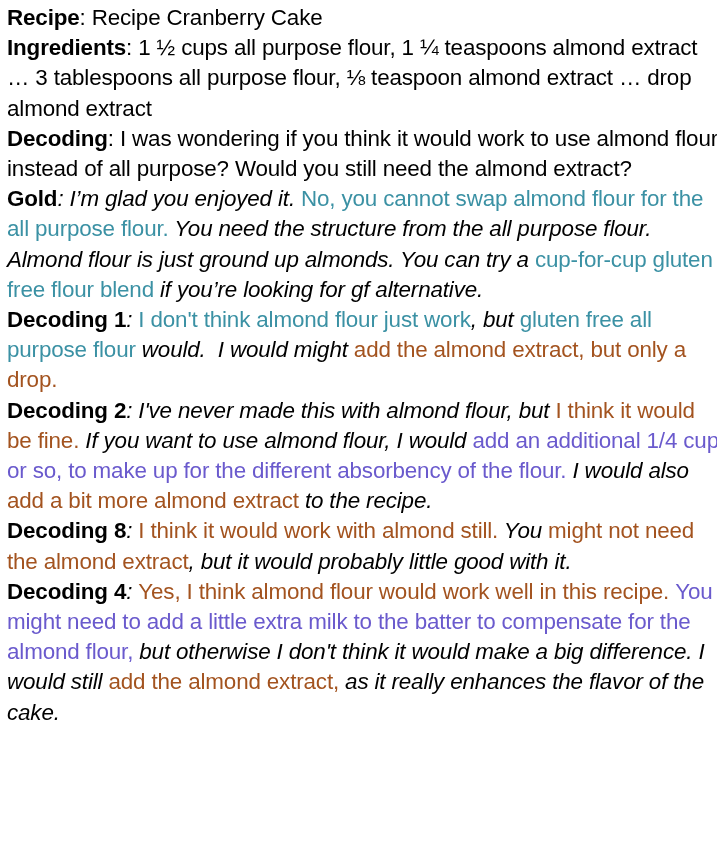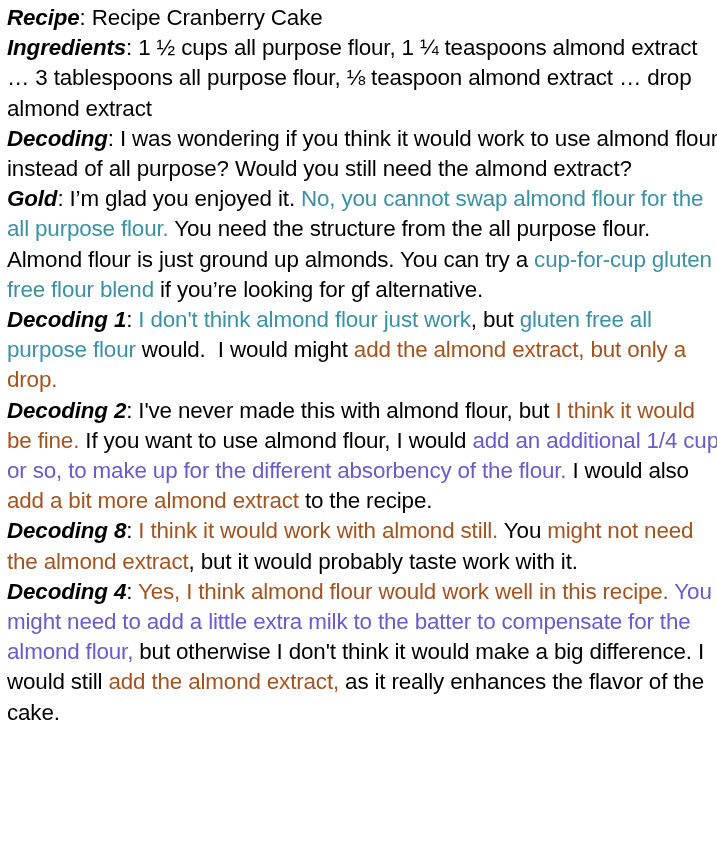--- a/index.html
+++ b/index.html
@@ -7,40 +7,40 @@
     .doc {
       padding: 3px 0 0 7px;
       font-family: "Liberation Sans", sans-serif;
       font-size: 22.4px;
       line-height: 30.2px;
       color: #000000;
       width: 712px;
       letter-spacing: -0.15px;
     }
     .block { margin: 0; }
-    .lbl { font-weight: bold; font-style: italic; }
+    .lbl { font-weight: bold; }
     .c-teal { color: #3b91a4; }
     .c-brown { color: #a3531f; }
     .c-purple { color: #6a5acd; }
-    .c-plain { color: #000000; }
+    .c-plain { color: #000000; font-style: italic; }
   </style>
 </head>
 <body>
 
 <div class="doc">
 
   <p class="block"><span class="lbl">Recipe</span><span>: Recipe Cranberry Cake</span></p>
 
   <p class="block"><span class="lbl">Ingredients</span><span>: 1 ½ cups all purpose flour, 1 ¼ teaspoons almond extract … 3 tablespoons all purpose flour, ⅛ teaspoon almond extract … drop almond extract</span></p>
 
   <p class="block"><span class="lbl">Decoding</span><span>: I was wondering if you think it would work to use almond flour instead of all purpose? Would you still need the almond extract?</span></p>
 
   <p class="block"><span class="lbl">Gold</span><span class="c-plain">: I’m glad you enjoyed it. </span><span class="c-teal">No, you cannot swap almond flour for the all purpose flour.</span><span class="c-plain"> You need the structure from the all purpose flour. Almond flour is just ground up almonds. You can try a </span><span class="c-teal">cup-for-cup gluten free flour blend</span><span class="c-plain"> if you’re looking for gf alternative.</span></p>
 
   <p class="block"><span class="lbl">Decoding 1</span><span class="c-plain">: </span><span class="c-teal">I don't think almond flour just work</span><span class="c-plain">, but </span><span class="c-teal">gluten free all purpose flour</span><span class="c-plain" style="white-space:pre-wrap"> would.  I would might </span><span class="c-brown">add the almond extract, but only a drop.</span></p>
 
   <p class="block"><span class="lbl">Decoding 2</span><span class="c-plain">: I've never made this with almond flour, but </span><span class="c-brown">I think it would be fine.</span><span class="c-plain"> If you want to use almond flour, I would </span><span class="c-purple">add an additional 1/4 cup or so, to make up for the different absorbency of the flour.</span><span class="c-plain"> I would also </span><span class="c-brown">add a bit more almond extract</span><span class="c-plain"> to the recipe.</span></p>
 
-  <p class="block"><span class="lbl">Decoding 8</span><span class="c-plain">: </span><span class="c-brown">I think it would work with almond still.</span><span class="c-plain"> You </span><span class="c-brown">might not need the almond extract</span><span class="c-plain">, but it would probably taste work with it.</span></p>
+  <p class="block"><span class="lbl">Decoding 8</span><span class="c-plain">: </span><span class="c-brown">I think it would work with almond still.</span><span class="c-plain"> You </span><span class="c-brown">might not need the almond extract</span><span class="c-plain">, but it would probably little good with it.</span></p>
 
   <p class="block"><span class="lbl">Decoding 4</span><span class="c-plain">: </span><span class="c-brown">Yes, I think almond flour would work well in this recipe.</span><span class="c-plain"> </span><span class="c-purple">You might need to add a little extra milk to the batter to compensate for the almond flour,</span><span class="c-plain"> but otherwise I don't think it would make a big difference. I would still </span><span class="c-brown">add the almond extract,</span><span class="c-plain"> as it really enhances the flavor of the cake.</span></p>
 
 </div>
 
 </body></html>

